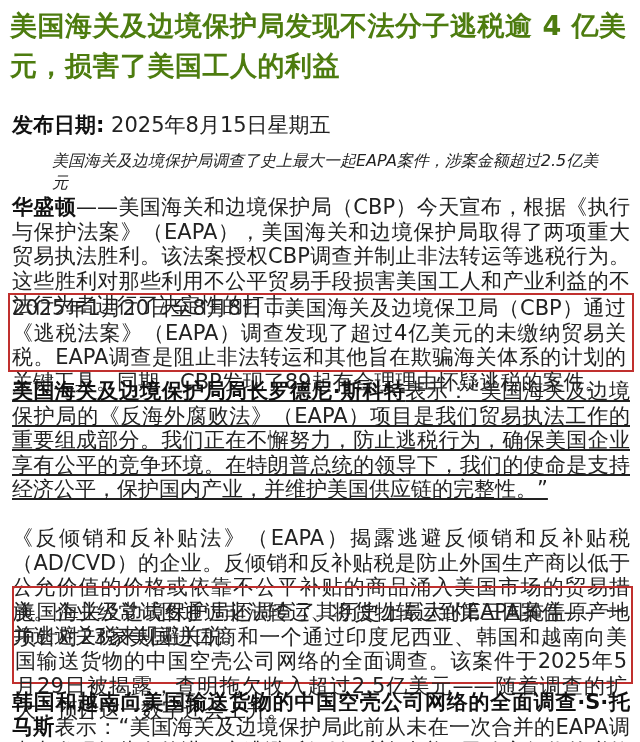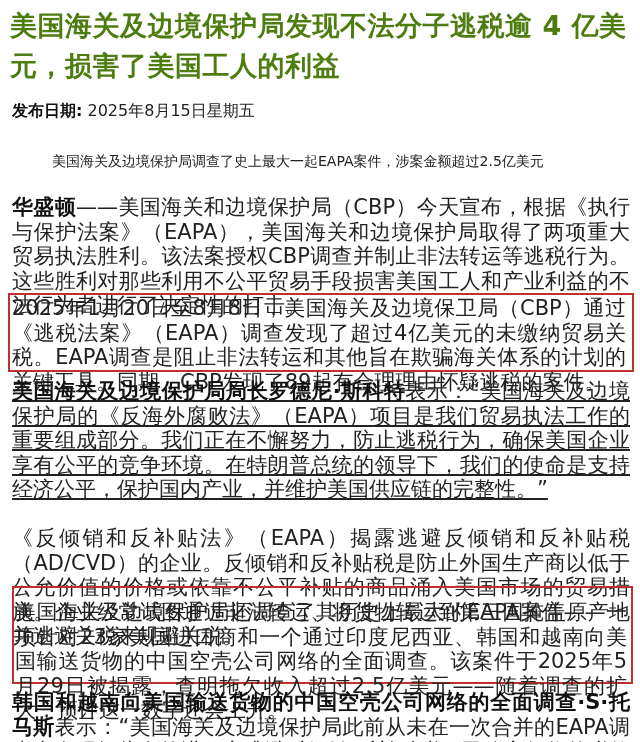--- a/index.html
+++ b/index.html
@@ -8,27 +8,27 @@
     background: #ffffff; color: #1a1a1a;
     font-family: "DejaVu Sans", "Liberation Sans", sans-serif;
     position: relative;
   }
   .title {
     position: absolute; left: 10px; top: 6px; width: 620px;
     font-size: 27px; font-weight: bold; line-height: 40px; color: #4d7c0f;
     letter-spacing: 0.5px;
   }
   .pubdate {
-    position: absolute; left: 12px; top: 100px;
-    font-size: 16px; line-height: 22px; color: #222;
+    position: absolute; left: 12px; top: 114px;
+    font-size: 21px; line-height: 22px; color: #222;
   }
   .pubdate b { font-weight: bold; color: #111; }
   .subtitle {
     position: absolute; left: 52px; top: 150px; width: 560px;
-    font-size: 14px; line-height: 22px; color: #222;
+    font-size: 16px; font-style: italic; line-height: 22px; color: #222;
   }
   .para {
     position: absolute; left: 12px; width: 618px;
     font-size: 21px; line-height: 24.6px; color: #222;
     text-align: justify; text-justify: inter-character;
   }
   .para b { font-weight: bold; color: #111; }
   .box {
     position: absolute; border: 2px solid #c0302e; box-sizing: border-box;
   }

